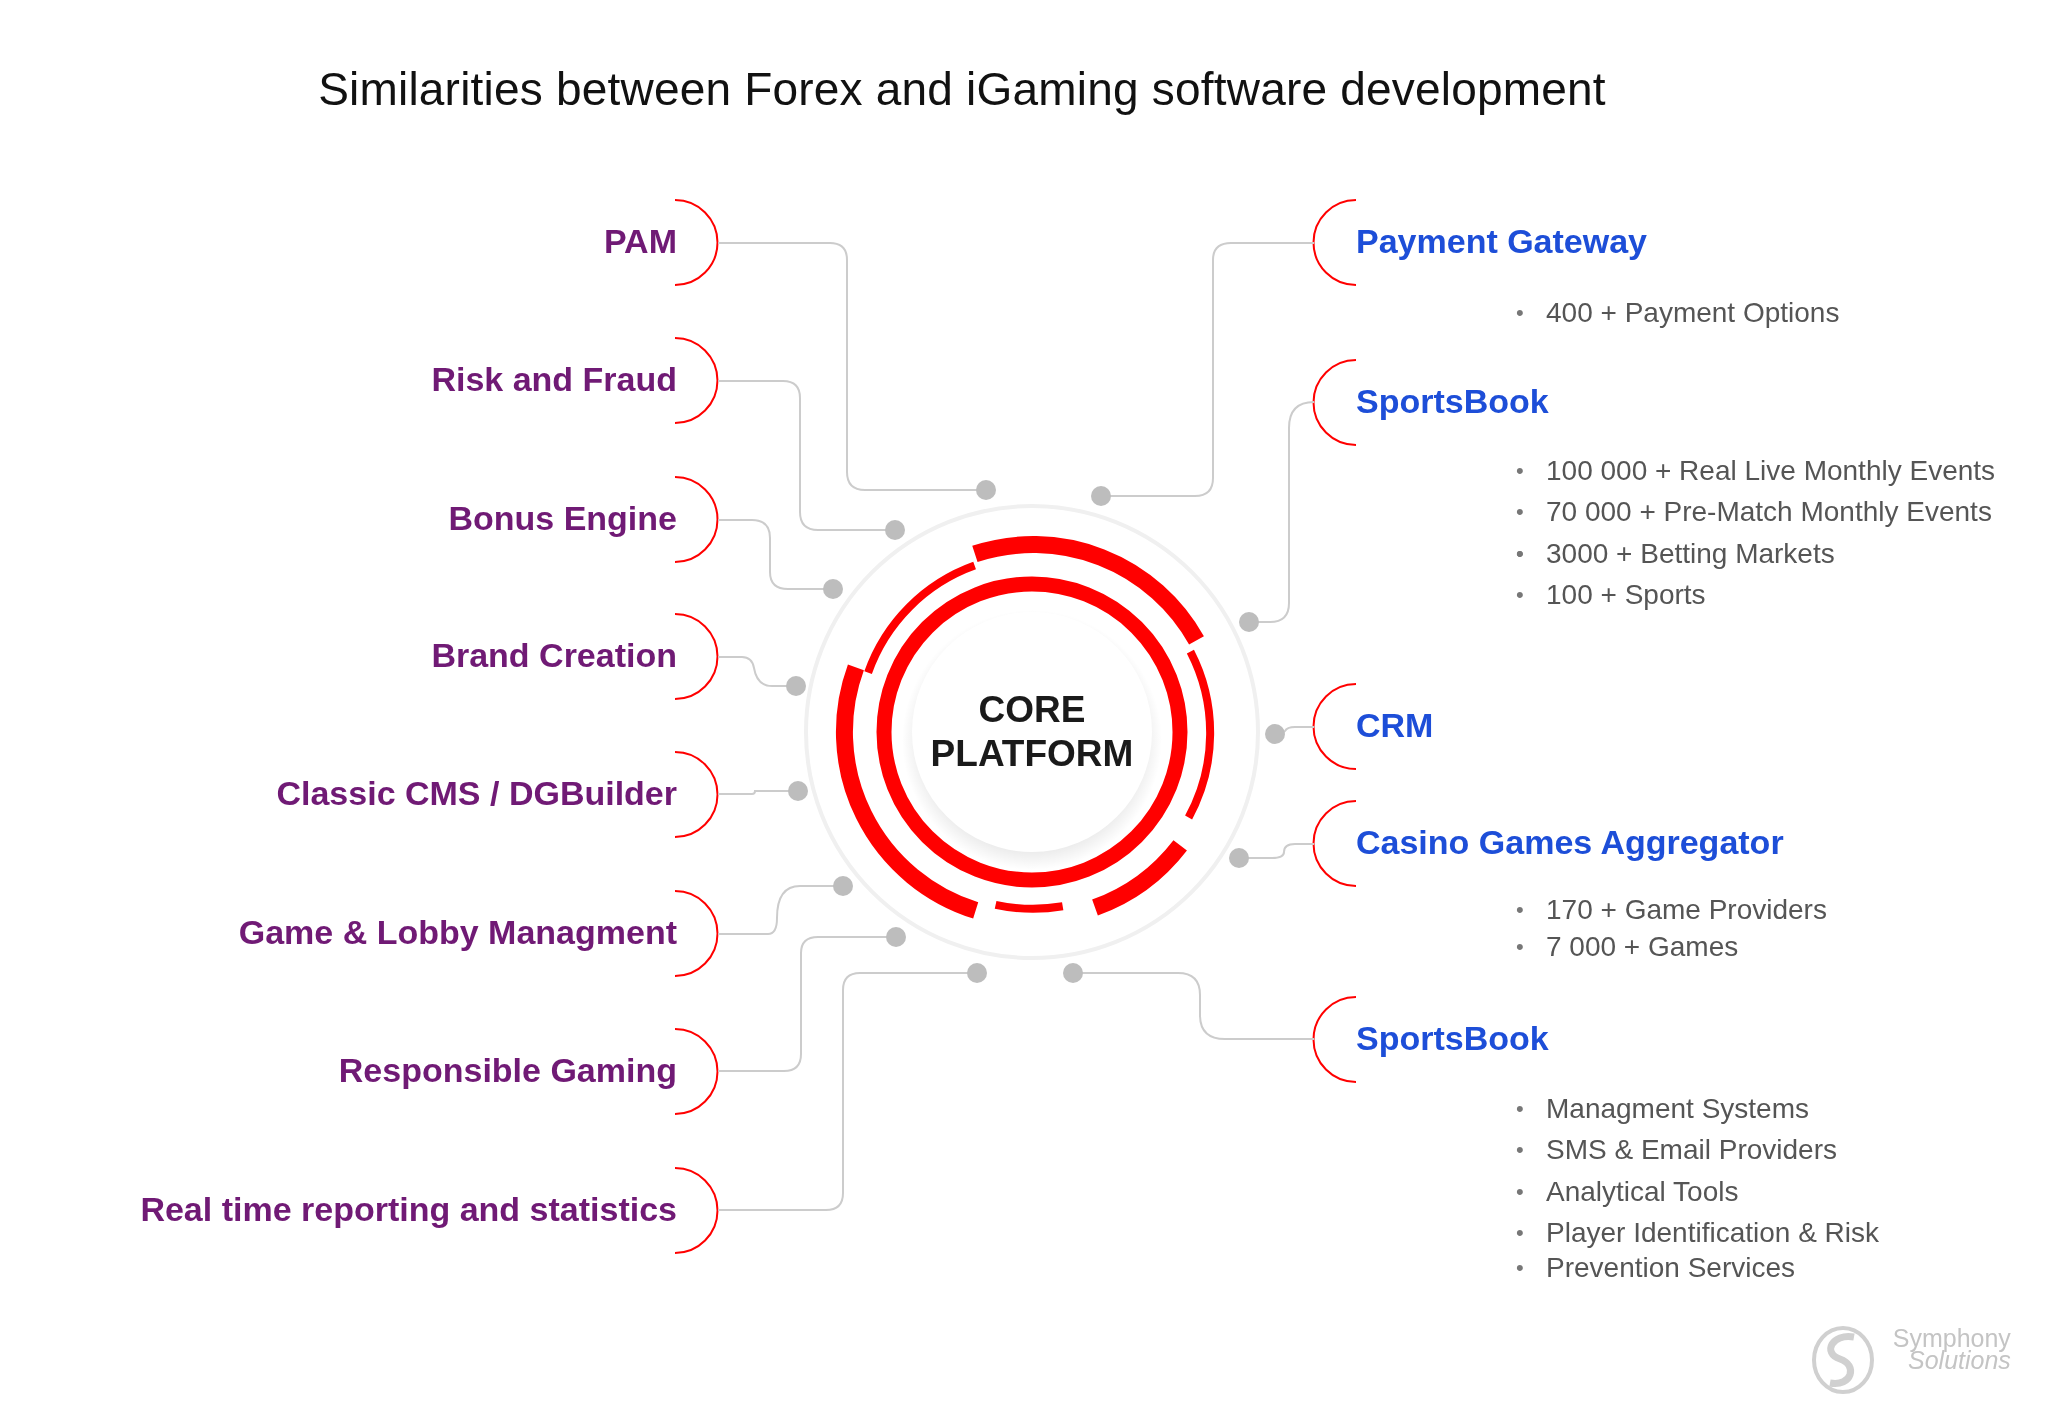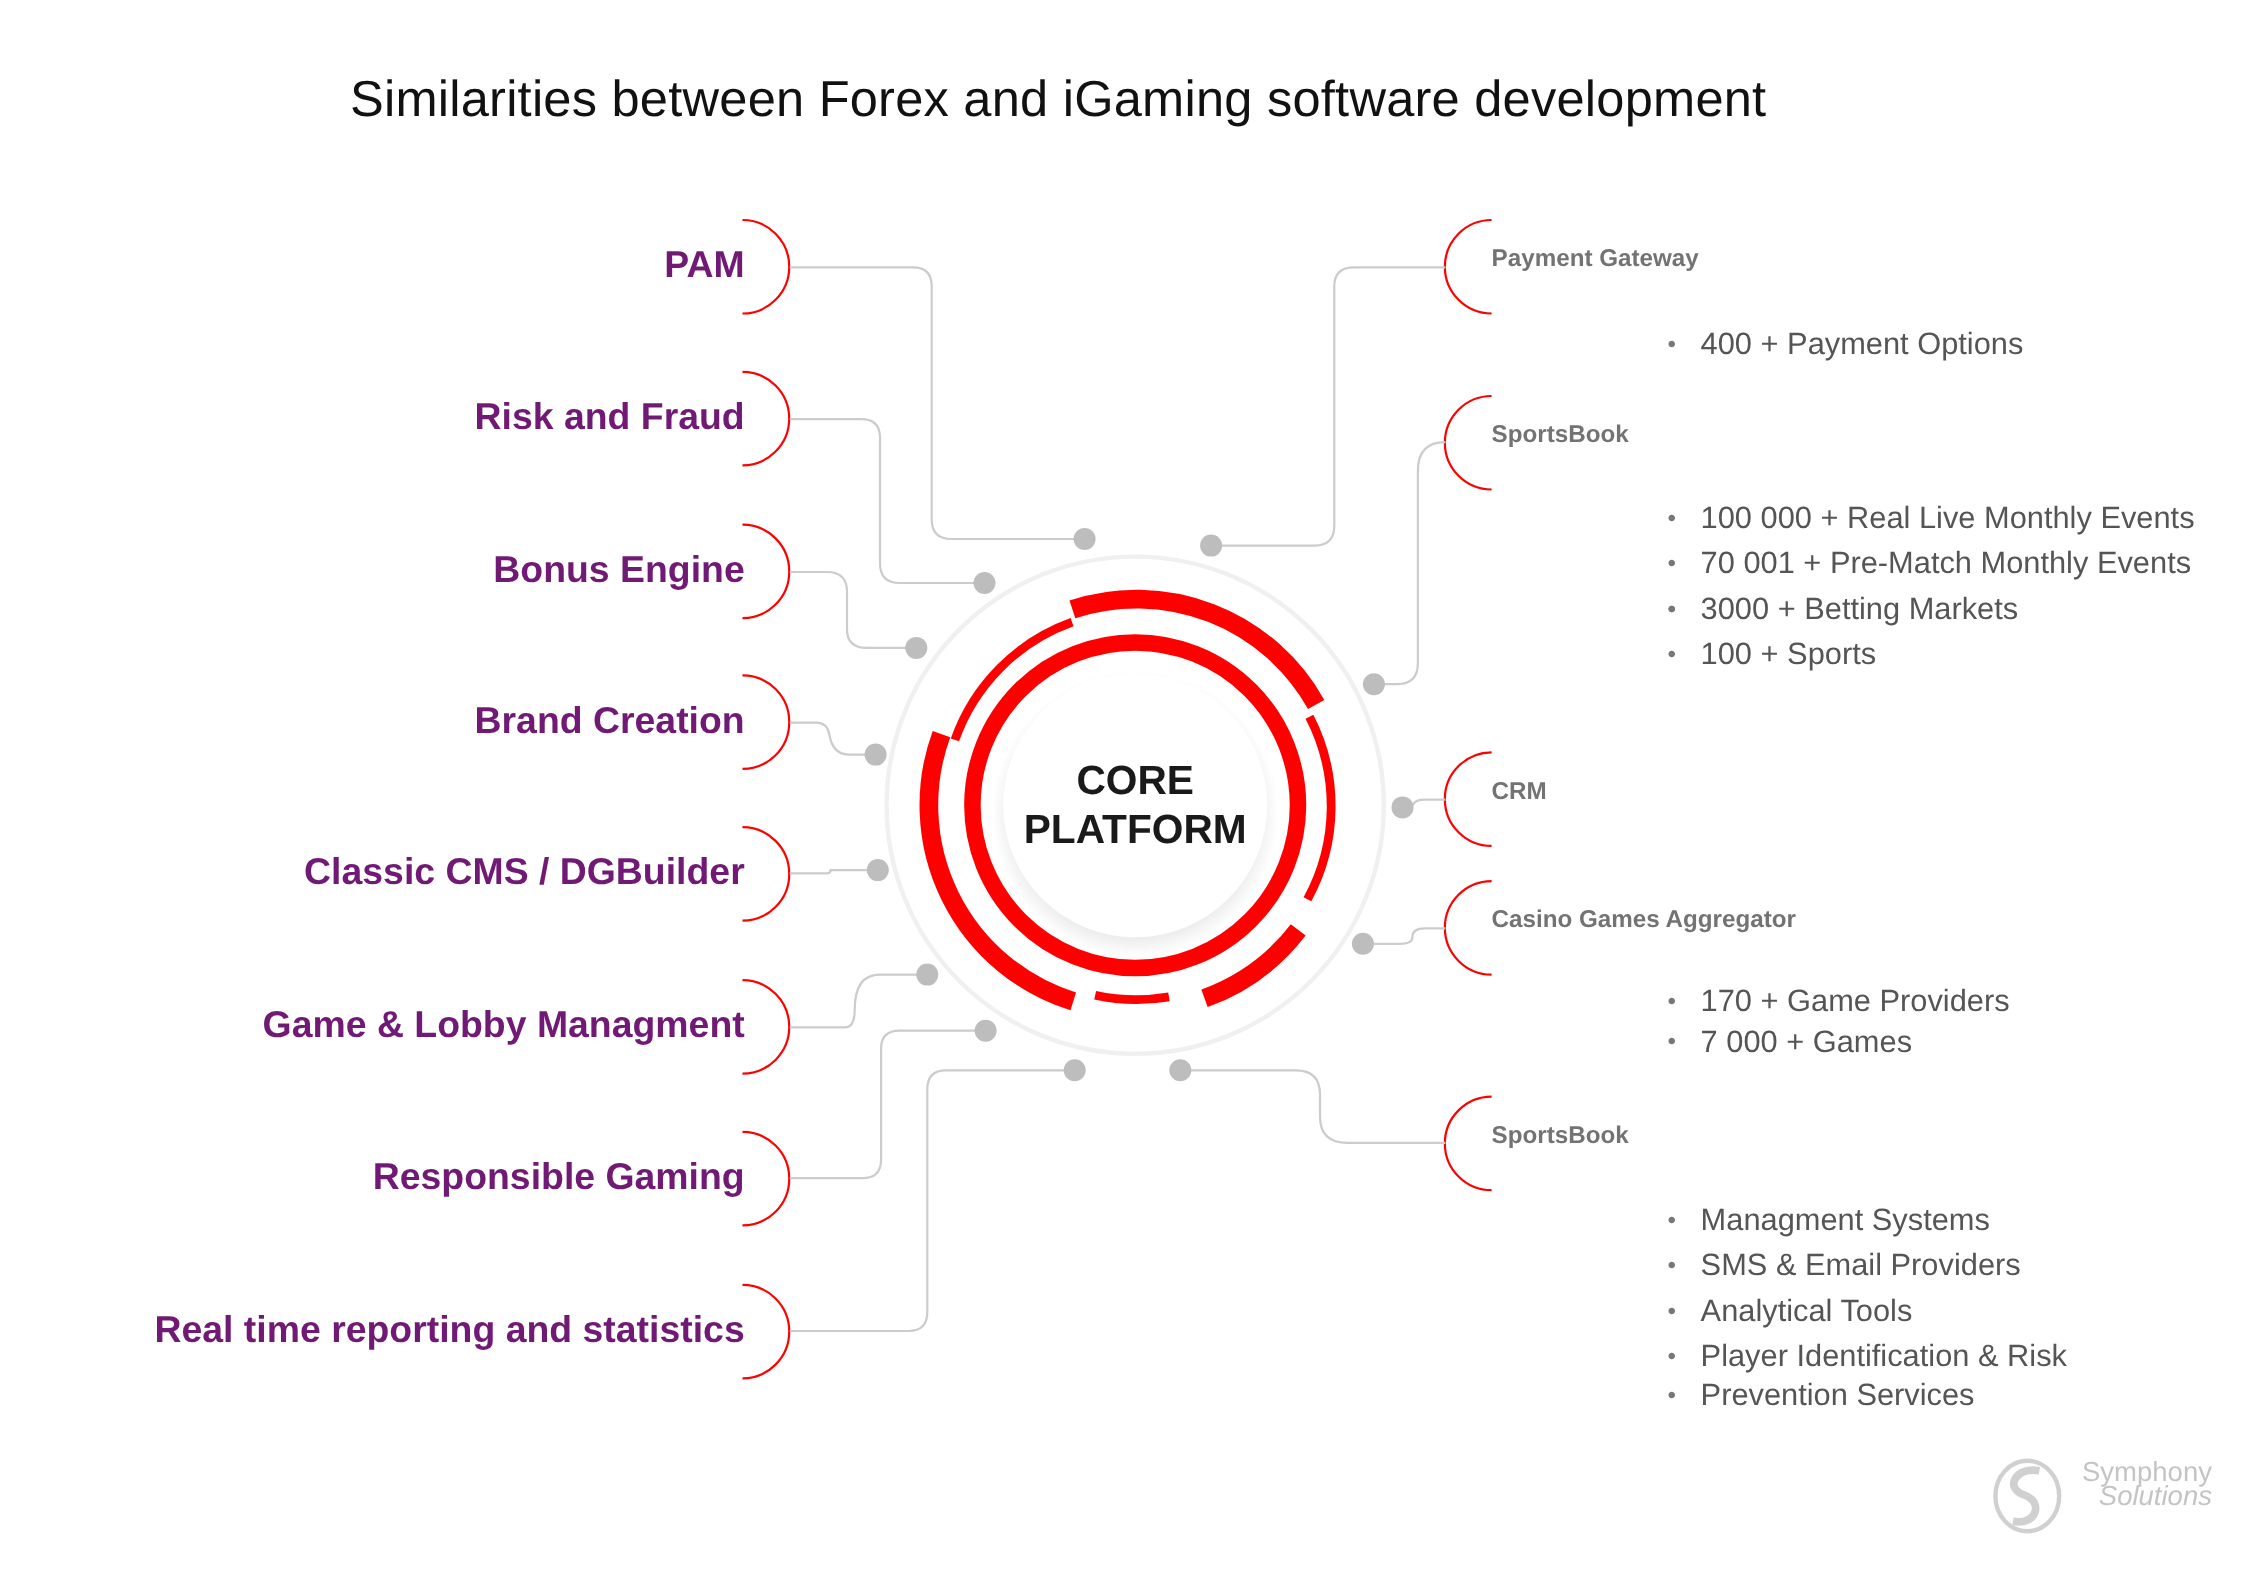--- a/index.html
+++ b/index.html
@@ -1,20 +1,20 @@
 <!DOCTYPE html>
 <html><head>
 <meta charset="utf-8">
 <style>
   html, body { margin: 0; padding: 0; background: #ffffff; }
   body { width: 2048px; height: 1426px; position: relative; overflow: hidden; font-family: "Liberation Sans", "DejaVu Sans", sans-serif; }
   #canvas { position: absolute; left: 0; top: 0; }
   .title { position: absolute; left: 0; top: 62px; width: 1924px; text-align: center; font-size: 46px; color: #111; letter-spacing: 0.2px; }
   .lbox-label { position: absolute; font-size: 34px; font-weight: bold; color: #701a75; text-align: right; white-space: nowrap; }
-  .rbox-label { position: absolute; font-size: 22px; font-weight: bold; color: #737373; white-space: nowrap; }
+  .rbox-label { position: absolute; font-size: 34px; font-weight: bold; color: #1d4ed8; white-space: nowrap; }
   .bullets { position: absolute; margin: 0; padding: 0; list-style: none; font-size: 28px; color: #555; }
   .bullets li { position: relative; padding-left: 30px; white-space: nowrap; }
   .bullets li .dot { position: absolute; left: 0; top: 0; color: #777; font-size: 22px; }
   .core { position: absolute; left: 912px; top: 688px; width: 240px; text-align: center; font-weight: bold; font-size: 37px; line-height: 44px; color: #1a1a1a; }
   .logo { position: absolute; left: 1810px; top: 1325px; width: 210px; height: 70px; }
   .logo-text { position: absolute; left: 68px; top: 2px; font-size: 25px; line-height: 22px; color: #c4c4c4; text-align: right; }
 </style>
 </head>
 <body>
 
@@ -173,21 +173,21 @@
 </div>
 
 <div class="rbox-label" style="left:1356px; top:222px;">Payment Gateway</div>
 <ul class="bullets" style="left:1516px; top:292px; line-height:42px;">
   <li><span class="dot">•</span><span>400 + Payment Options</span></li>
 </ul>
 
 <div class="rbox-label" style="left:1356px; top:382px;">SportsBook</div>
 <ul class="bullets" style="left:1516px; top:450px; line-height:41.3px;">
   <li><span class="dot">•</span><span>100 000 + Real Live Monthly Events</span></li>
-  <li><span class="dot">•</span><span>70 001 + Pre-Match Monthly Events</span></li>
+  <li><span class="dot">•</span><span>70 000 + Pre-Match Monthly Events</span></li>
   <li><span class="dot">•</span></li>
   <li><span class="dot">•</span><span>3000 + Betting Markets</span></li>
   <li><span class="dot">•</span><span>100 + Sports</span></li>
 </ul>
 
 <div class="rbox-label" style="left:1356px; top:706px;">CRM</div>
 
 <div class="rbox-label" style="left:1356px; top:823px;">Casino Games Aggregator</div>
 <ul class="bullets" style="left:1516px; top:891px; line-height:37px;">
   <li><span class="dot">•</span><span>170 + Game Providers</span></li>

